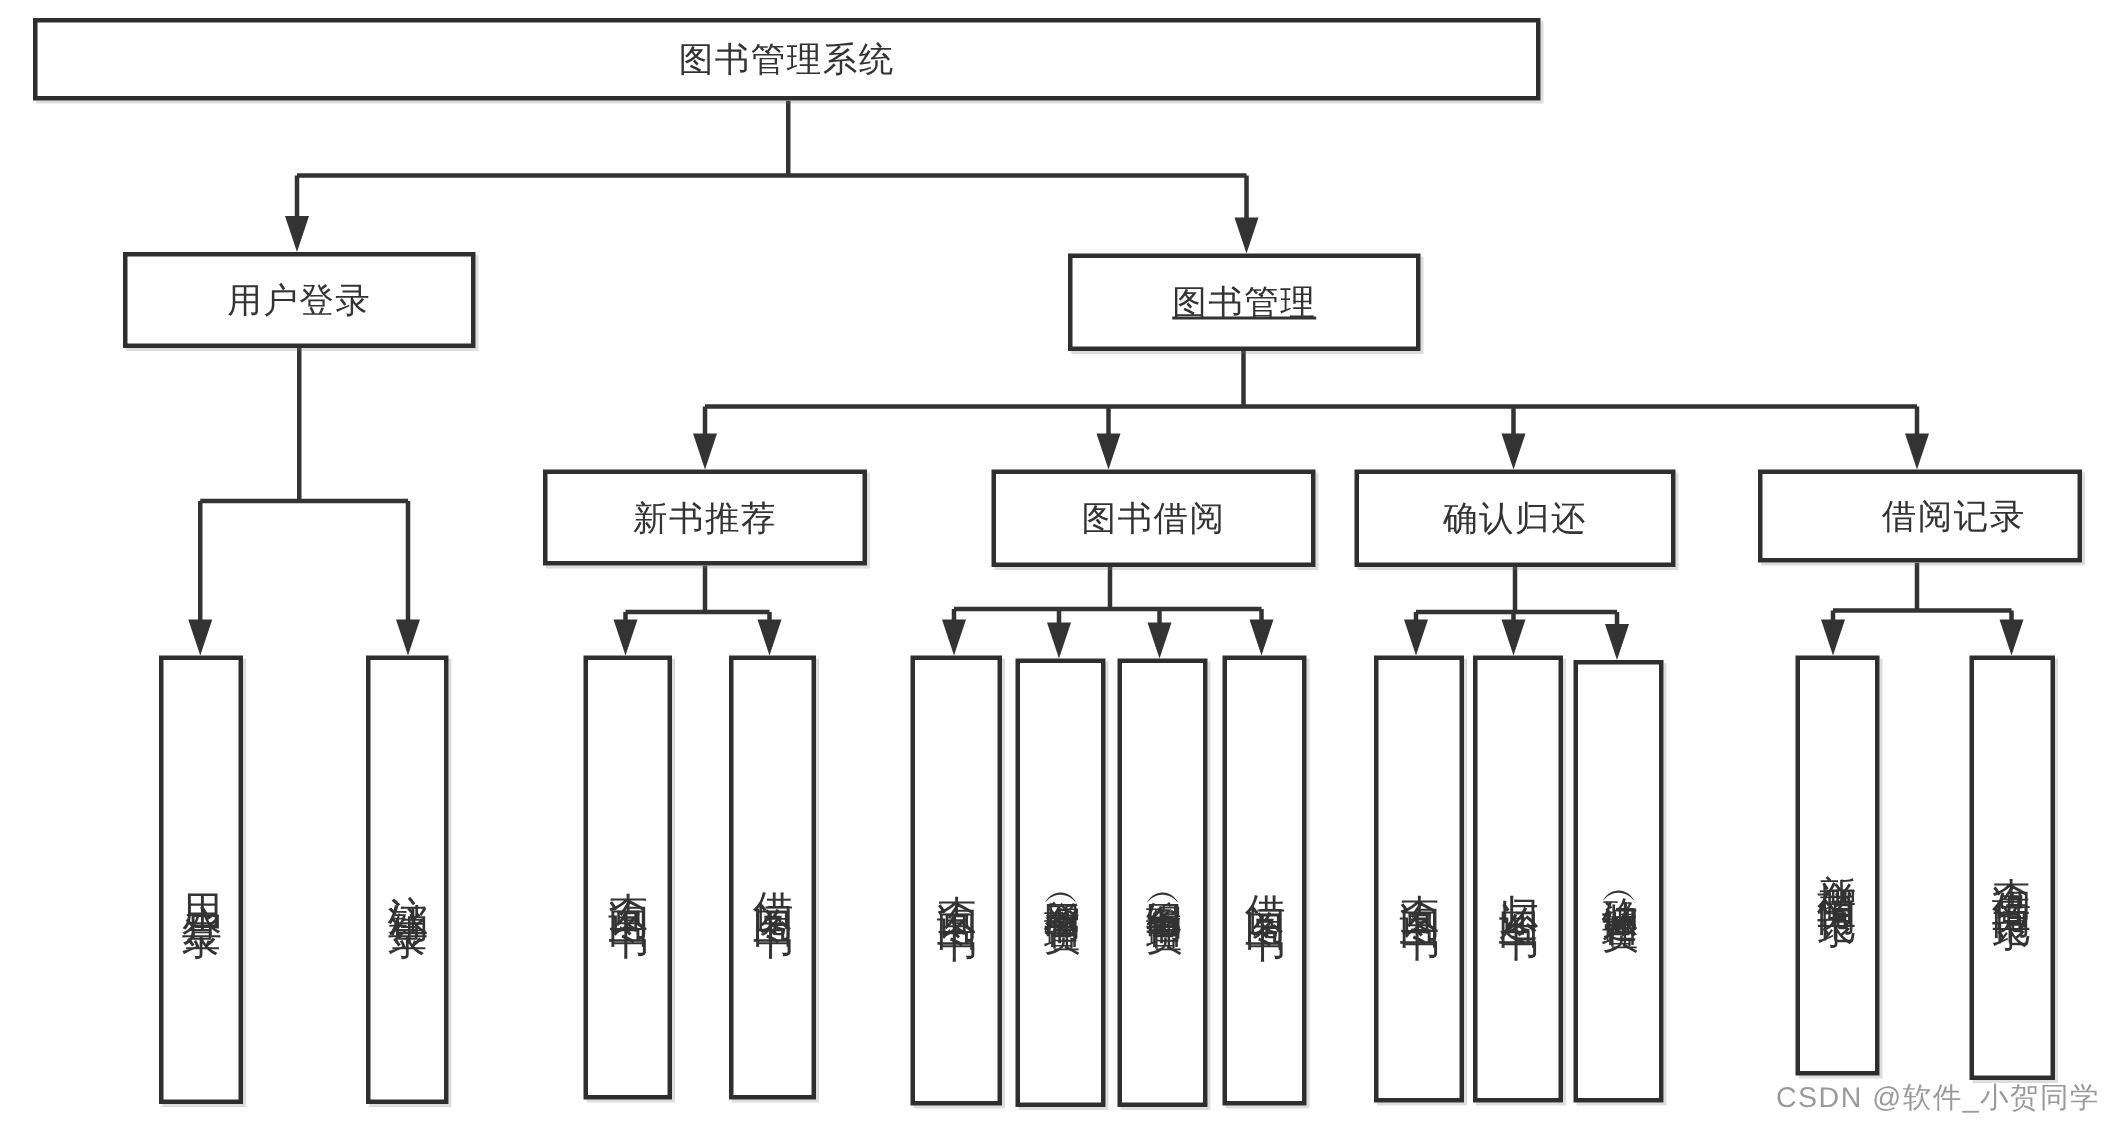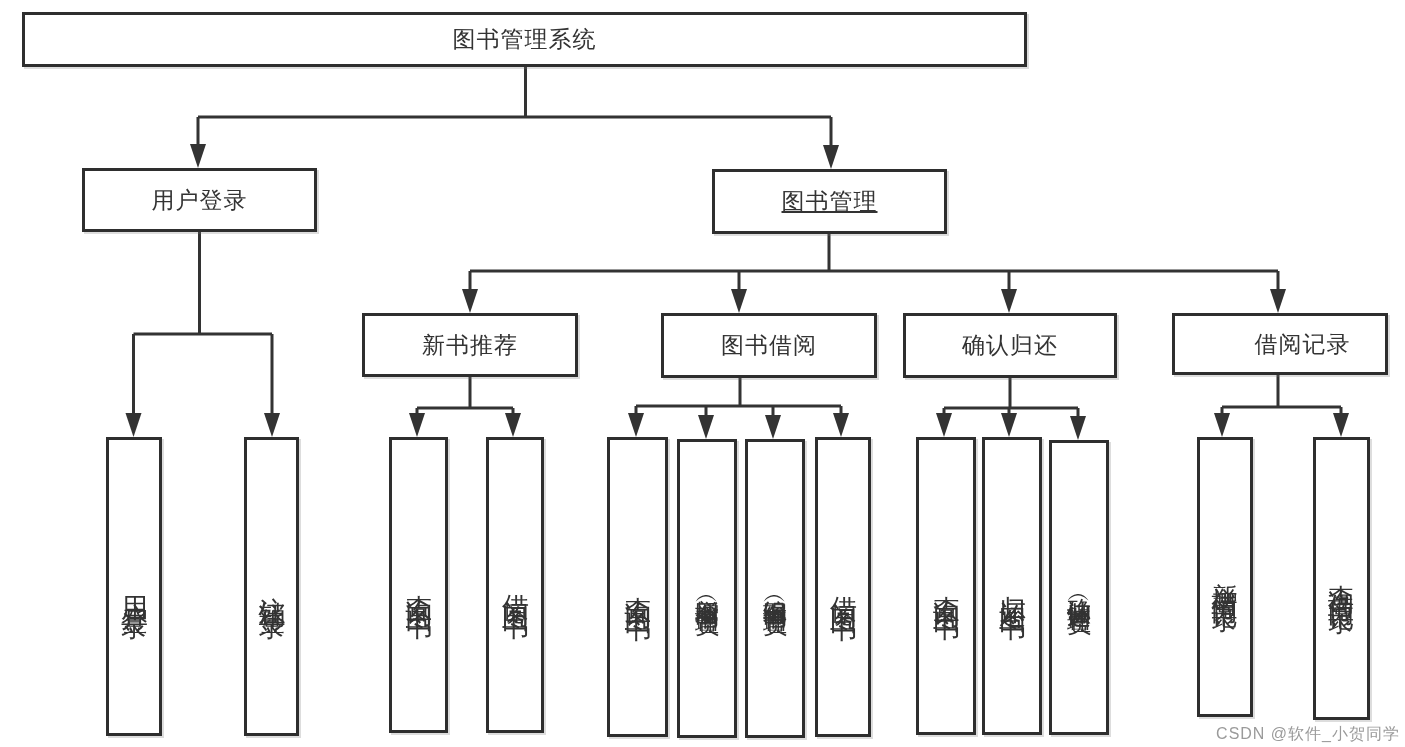--- a/index.html
+++ b/index.html
@@ -36,21 +36,21 @@
   #b-l4-5   {left:677px; top:439px; width:60px;  height:299px;}
   #b-l4-6   {left:745px; top:439px; width:60px;  height:299px;}
   #b-l4-7   {left:815px; top:437px; width:56px;  height:300px;}
   #b-l4-8   {left:916px; top:437px; width:60px;  height:298px;}
   #b-l4-9   {left:982px; top:437px; width:60px;  height:298px;}
   #b-l4-10  {left:1049px;top:440px; width:60px;  height:295px;}
   #b-l4-11  {left:1197px;top:437px; width:56px;  height:280px;}
   #b-l4-12  {left:1313px;top:437px; width:57px;  height:283px;}
   .watermark{
     position:absolute;right:5px;bottom:2px;
-    font-size:16px;color:#9a9a9a;letter-spacing:1px;white-space:nowrap;
+    font-size:19px;color:#9a9a9a;letter-spacing:1px;white-space:nowrap;
     text-shadow:1px 1px 1px rgba(255,255,255,0.85),-1px -1px 1px rgba(255,255,255,0.85);
   }
 </style>
 </head>
 <body>
 
 <div class="canvas">
 
   <svg class="wires" viewBox="0 0 1405 747" xmlns="http://www.w3.org/2000/svg">
     <g stroke="#333333" stroke-width="3" fill="none">

